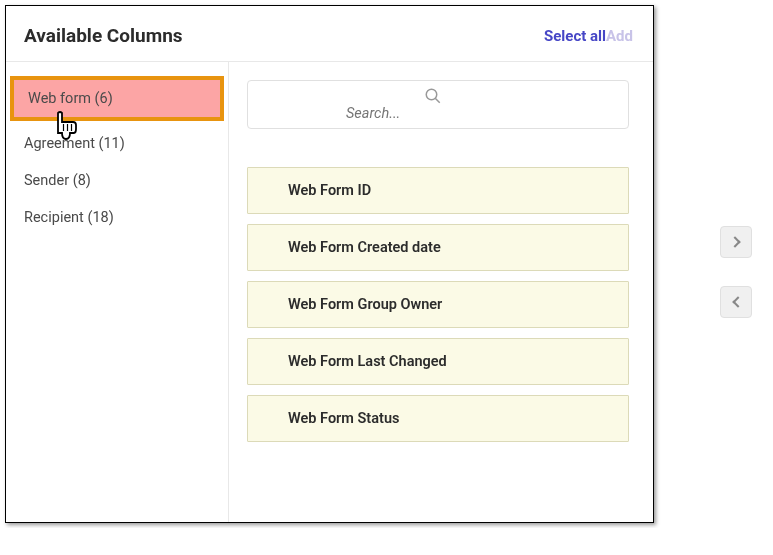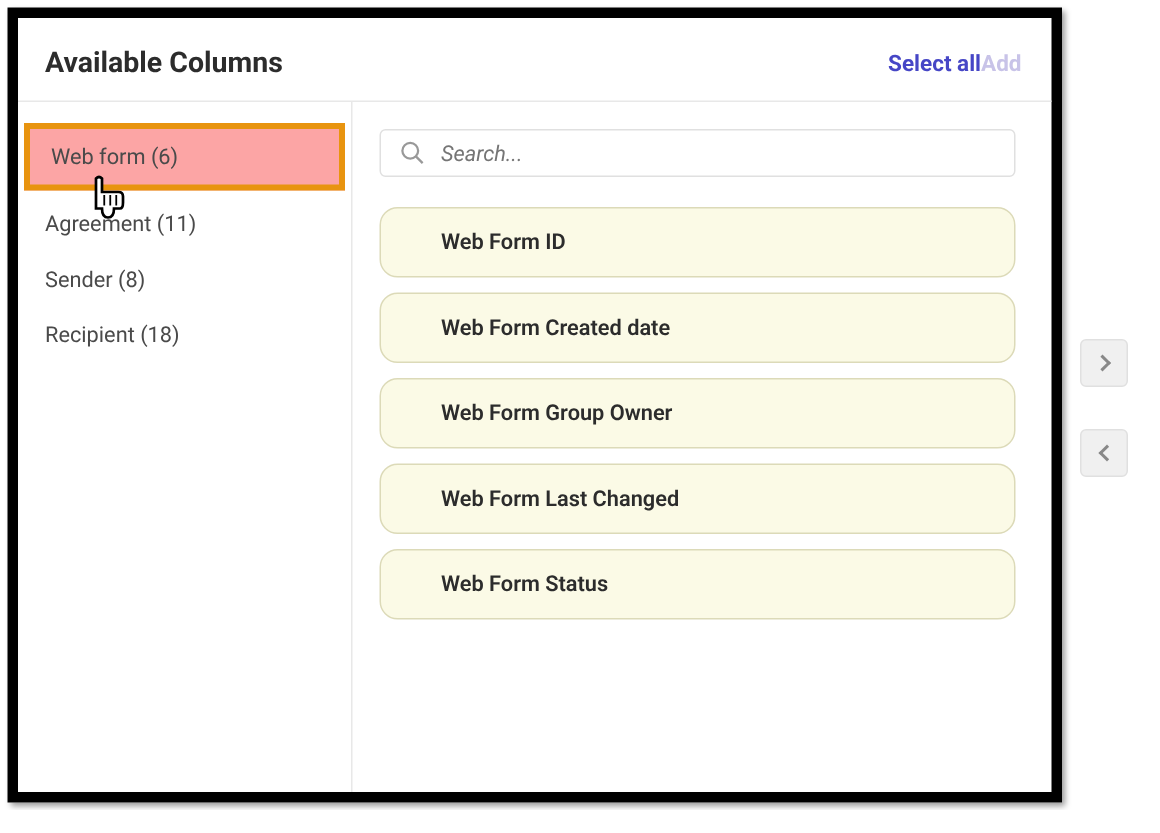--- a/index.html
+++ b/index.html
@@ -8,22 +8,22 @@
       box-sizing: border-box;
       font-family: -apple-system, BlinkMacSystemFont, "Segoe UI", Roboto, Helvetica, Arial, sans-serif;
     }
     body {
       background: #fff;
       padding: 5px;
       width: 773px;
       position: relative;
     }
     .panel {
-      width: 703px;
-      border: 7px solid #000000;
+      width: 649px;
+      border: 1px solid #000000;
       box-shadow: 2px 2px 4px rgba(0,0,0,0.4);
       background: #fff;
       position: relative;
     }
     .header {
       display: flex;
       justify-content: space-between;
       align-items: center;
       padding: 18px 20px 14px 18px;
       border-bottom: 1px solid #e8e8e8;
@@ -75,42 +75,43 @@
     .main {
       flex: 1;
       padding: 18px 24px 24px 18px;
     }
     .search-wrap {
       display: flex;
       align-items: center;
       border: 1px solid #e0e0e0;
       border-radius: 4px;
       padding: 6px 12px;
-      margin-bottom: 20px;
+      margin-bottom: 38px;
       background: #fff;
+      flex-direction: column;
     }
     .search-icon {
       width: 18px;
       height: 18px;
       margin-right: 10px;
       flex-shrink: 0;
     }
     .search-input {
       border: none;
       outline: none;
       font-size: 14.5px;
       font-style: italic;
       color: #888;
       flex: 1;
       background: transparent;
     }
     .col-item {
       background: #fbfae6;
       border: 1px solid #dcdab8;
-      border-radius: 12px;
+      border-radius: 1px;
       padding: 14px 16px 14px 40px;
       margin-bottom: 10px;
       font-size: 14.5px;
       color: #2c2c2c;
       font-weight: 600;
       cursor: pointer;
     }
     .cursor-overlay {
       position: absolute;
       left: 43px;

